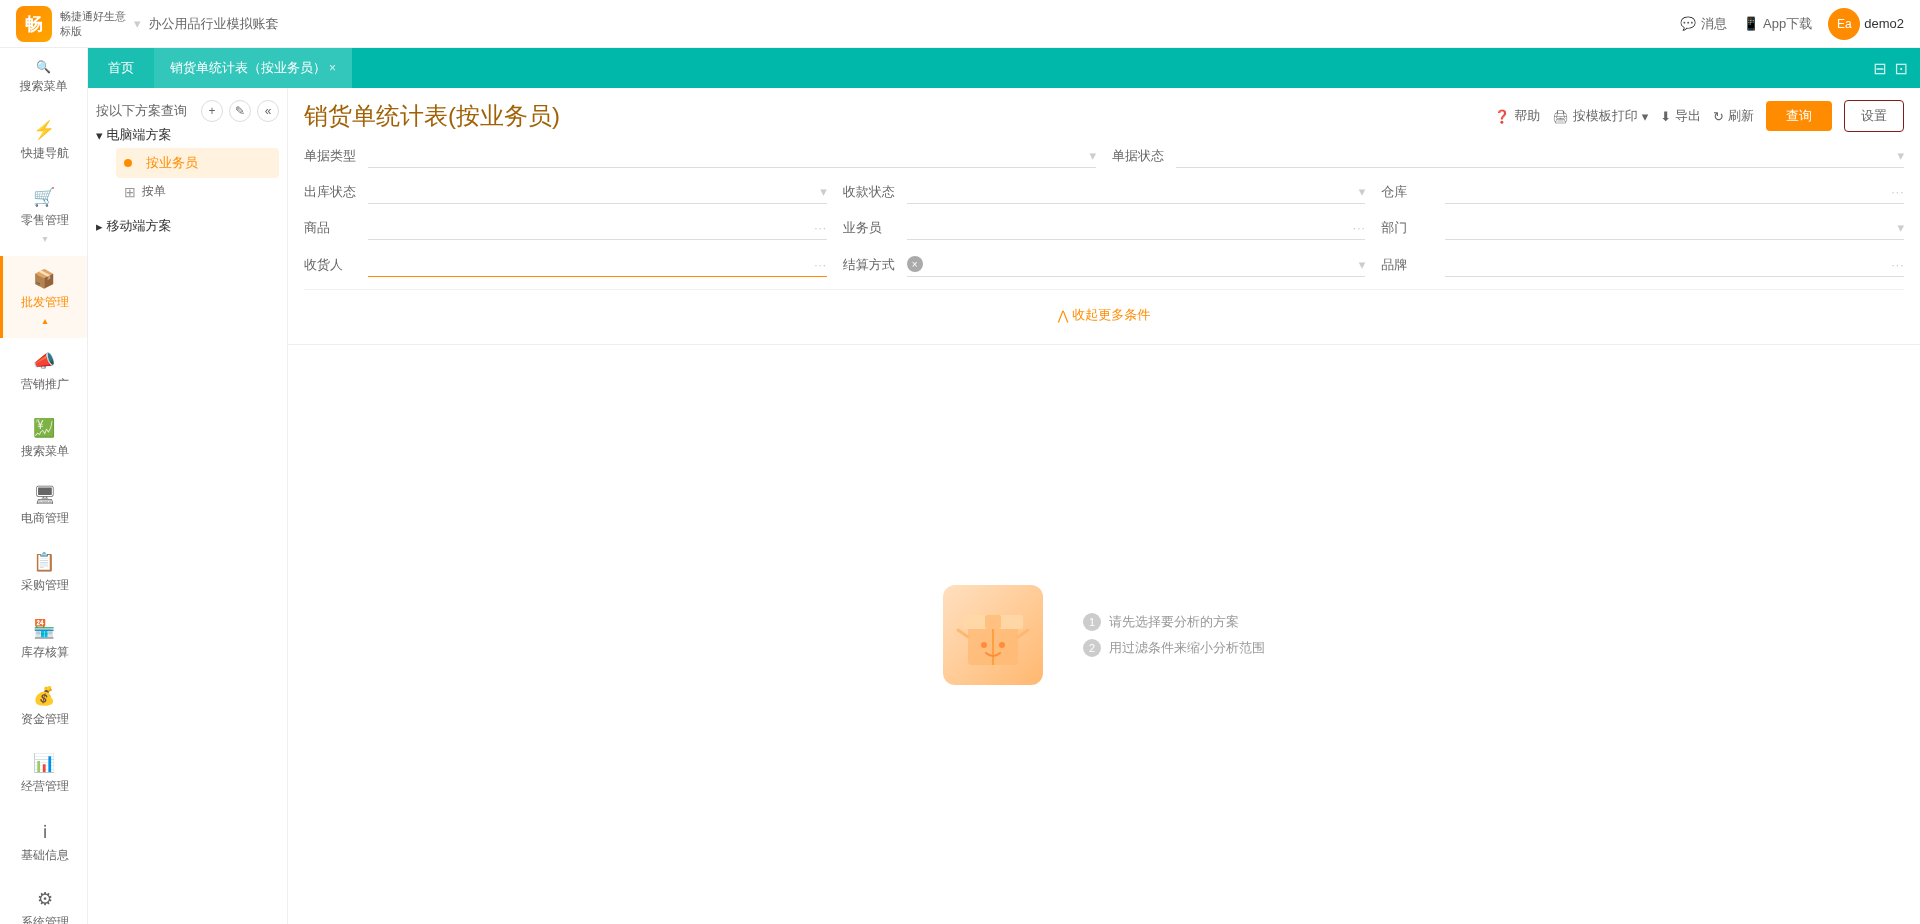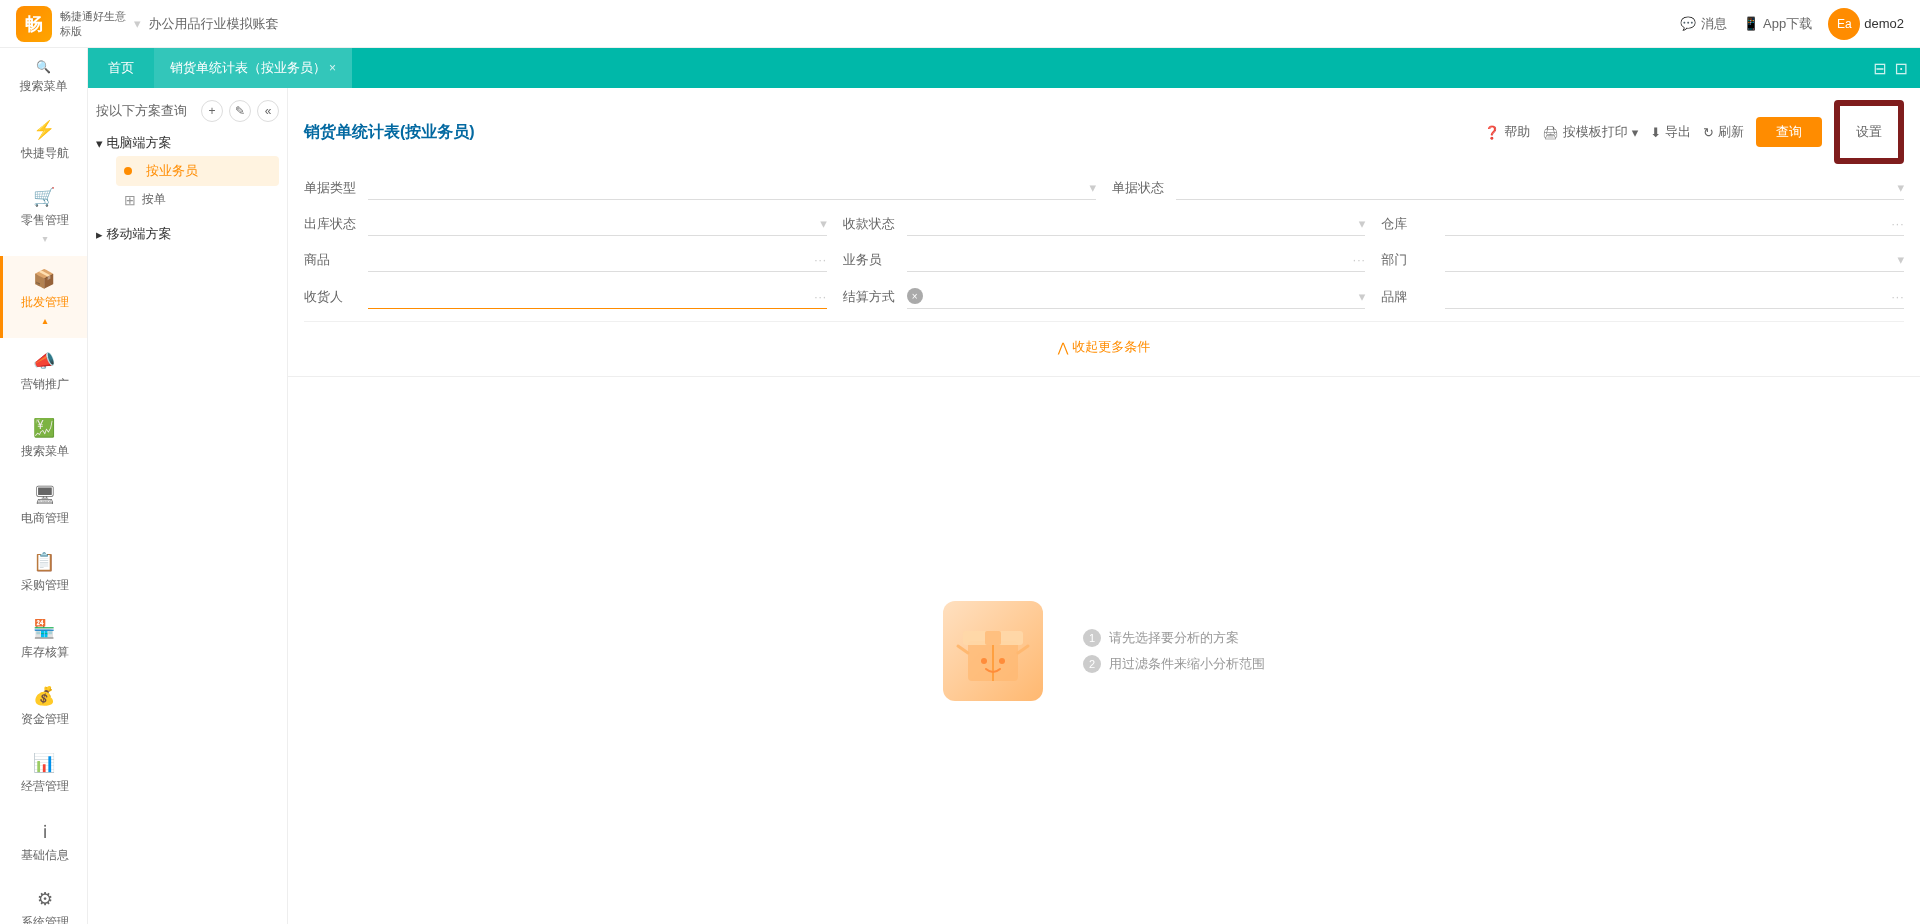--- a/index.html
+++ b/index.html
@@ -104,21 +104,20 @@
       width: 200px;
       background: #fff;
       border-right: 1px solid #eee;
       padding: 12px 8px;
       flex-shrink: 0;
       overflow-y: auto;
     }
     .panel-title {
       font-size: 13px;
       color: #666;
-      margin-bottom: 8px;
       display: flex;
       align-items: center;
       justify-content: space-between;
     }
     .panel-title-text { font-weight: 500; }
     .panel-tools { display: flex; gap: 6px; align-items: center; }
     .panel-tool-btn { width: 22px; height: 22px; border-radius: 50%; border: 1px solid #ddd; display: flex; align-items: center; justify-content: center; cursor: pointer; font-size: 12px; color: #666; }
     .scheme-group { margin-bottom: 8px; }
     .scheme-group-title { display: flex; align-items: center; gap: 4px; font-size: 13px; color: #333; padding: 4px 0; cursor: pointer; }
     .scheme-item { display: flex; align-items: center; gap: 14px; padding: 6px 8px; border-radius: 4px; cursor: pointer; font-size: 13px; color: #666; }
@@ -142,25 +141,25 @@
       padding: 12px 16px;
       border-bottom: 1px solid #eee;
       flex-shrink: 0;
     }
     .filter-header {
       display: flex;
       align-items: center;
       justify-content: space-between;
       margin-bottom: 12px;
     }
-    .page-title { font-size: 16px; font-weight: 700; color: #0369a1; }
+    .page-title { font-size: 24px; font-weight: 400; color: #a16207; }
     .filter-actions { display: flex; align-items: center; gap: 12px; }
     .filter-action-btn { display: flex; align-items: center; gap: 4px; font-size: 13px; color: #666; cursor: pointer; }
     .btn-query { background: #ff8c00; color: white; border: none; padding: 6px 20px; border-radius: 4px; cursor: pointer; font-size: 13px; }
-    .btn-settings { background: white; color: #666; border: 6px solid #7f1d1d; padding: 17px 16px; border-radius: 4px; cursor: pointer; font-size: 13px; }
+    .btn-settings { background: white; color: #666; border: 1px solid #7f1d1d; padding: 6px 16px; border-radius: 4px; cursor: pointer; font-size: 13px; }
     .filter-row { display: flex; align-items: center; gap: 16px; margin-bottom: 12px; }
     .filter-item { display: flex; align-items: center; gap: 8px; flex: 1; }
     .filter-label { font-size: 13px; color: #666; white-space: nowrap; min-width: 56px; }
     .filter-select { flex: 1; border: none; border-bottom: 1px solid #ddd; padding: 4px 0; font-size: 13px; display: flex; align-items: center; justify-content: space-between; cursor: pointer; }
     .date-row { display: flex; align-items: center; gap: 4px; }
     .date-tag { padding: 2px 8px; border-radius: 12px; font-size: 12px; cursor: pointer; color: #666; }
     .date-tag.active { background: #ff8c00; color: white; }
     .date-range { font-size: 12px; color: #999; margin-left: 8px; }
     .collapse-btn { display: flex; align-items: center; justify-content: center; gap: 4px; color: #ff8c00; font-size: 13px; cursor: pointer; padding: 8px 0; }
 

